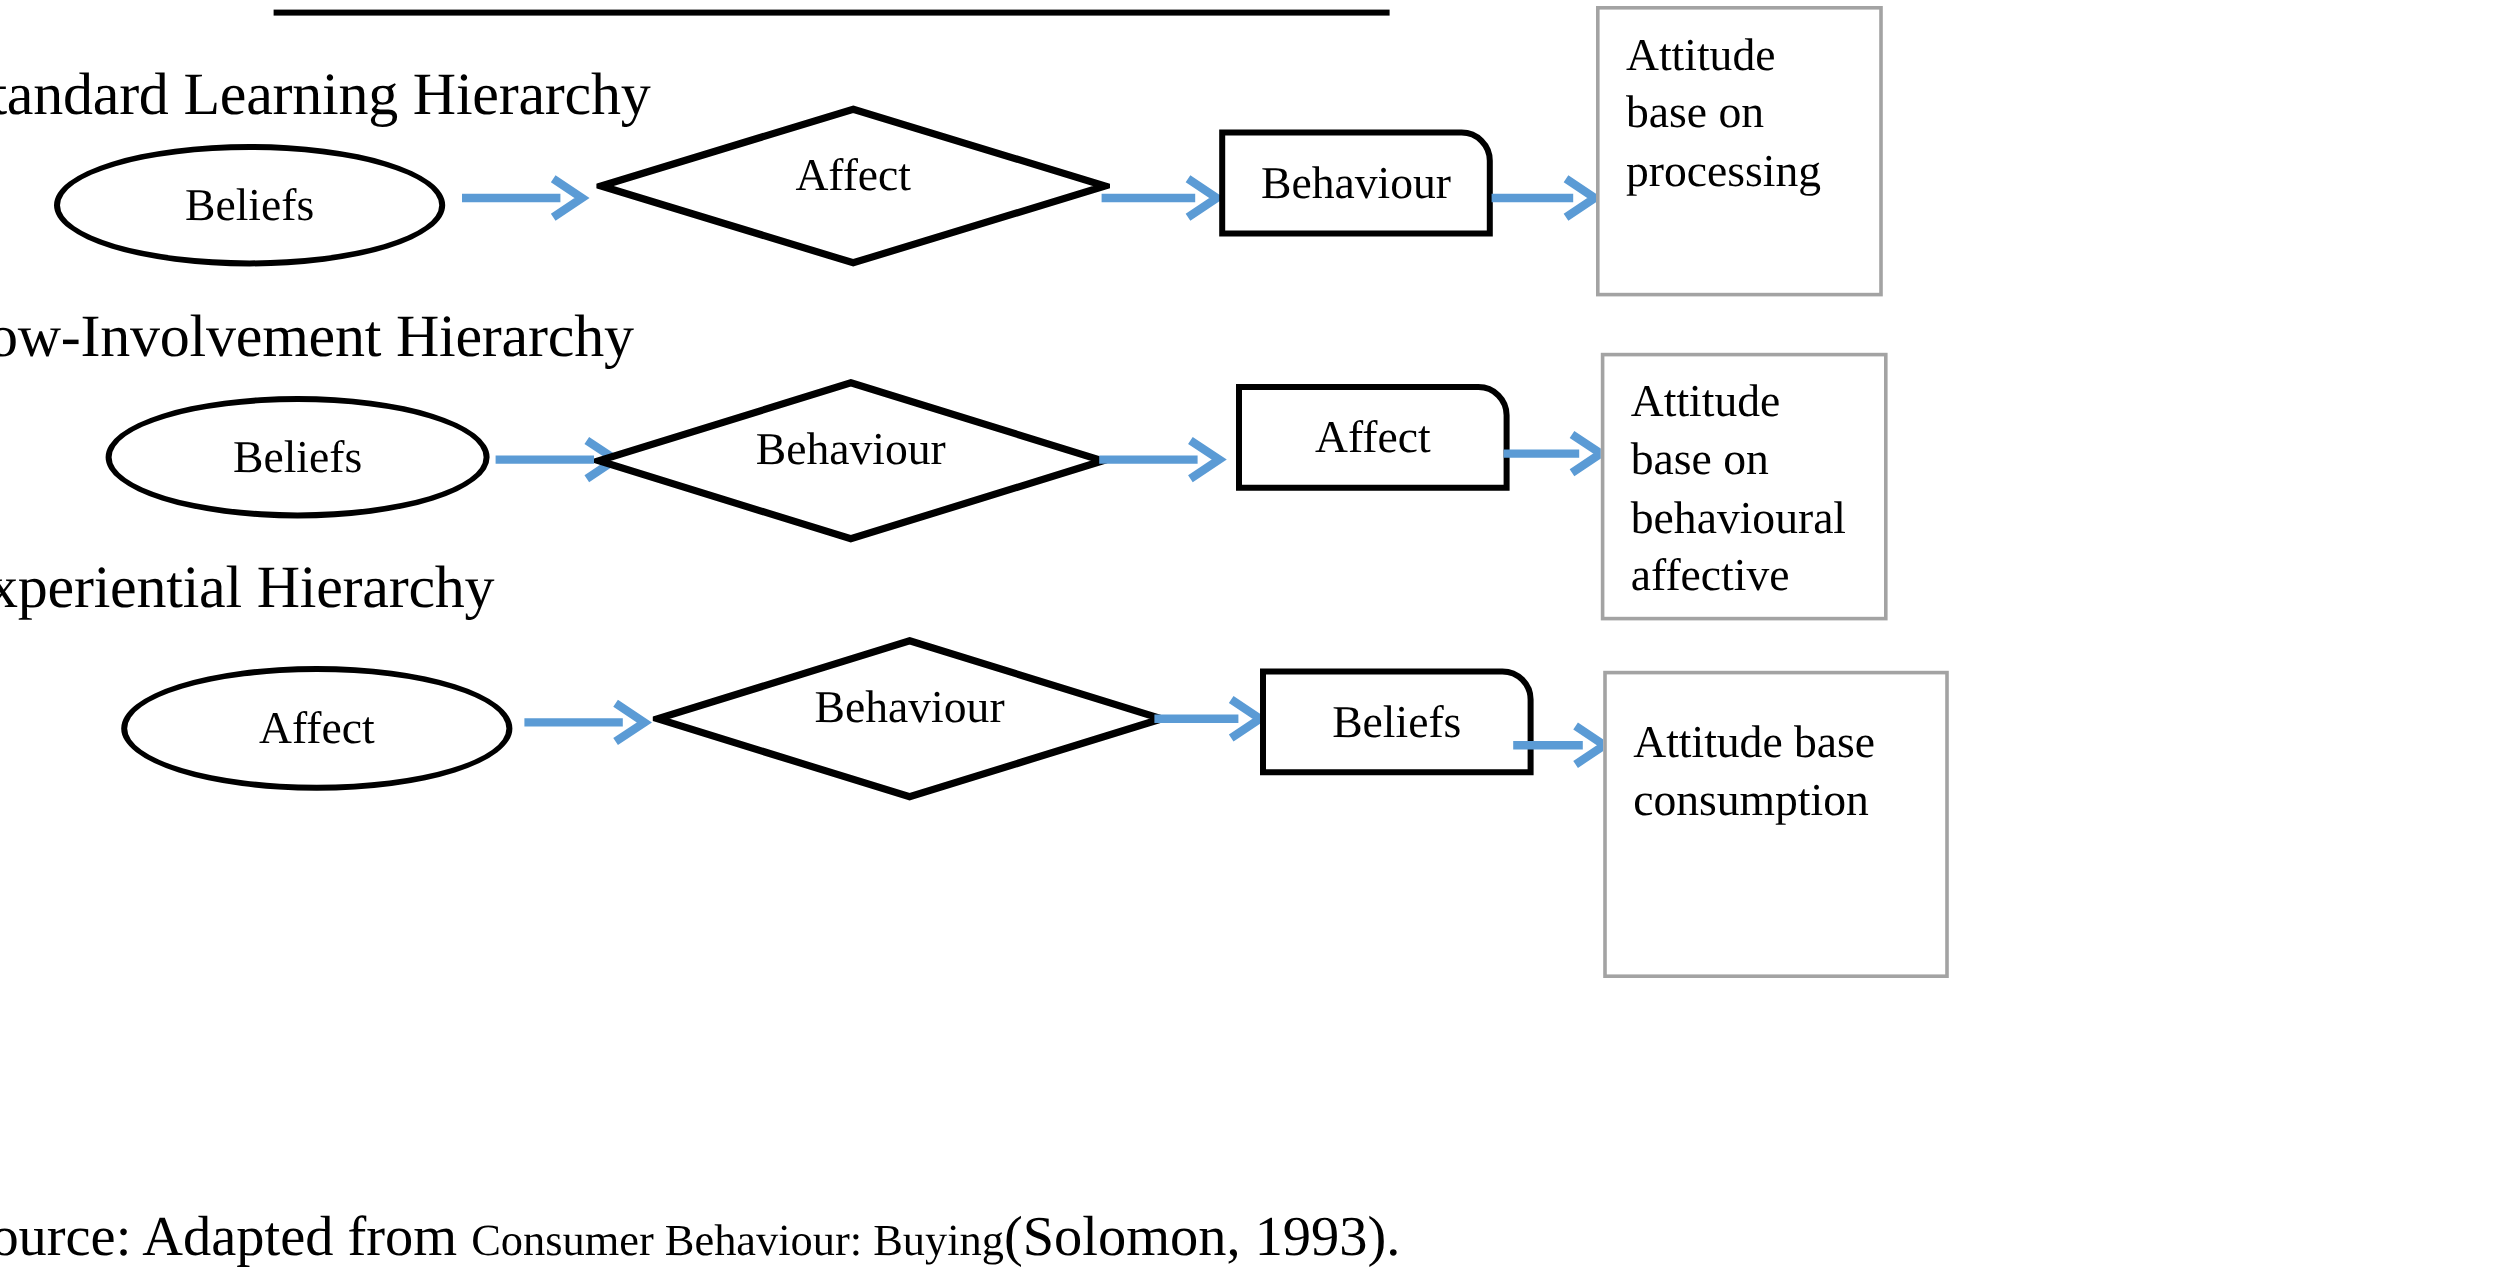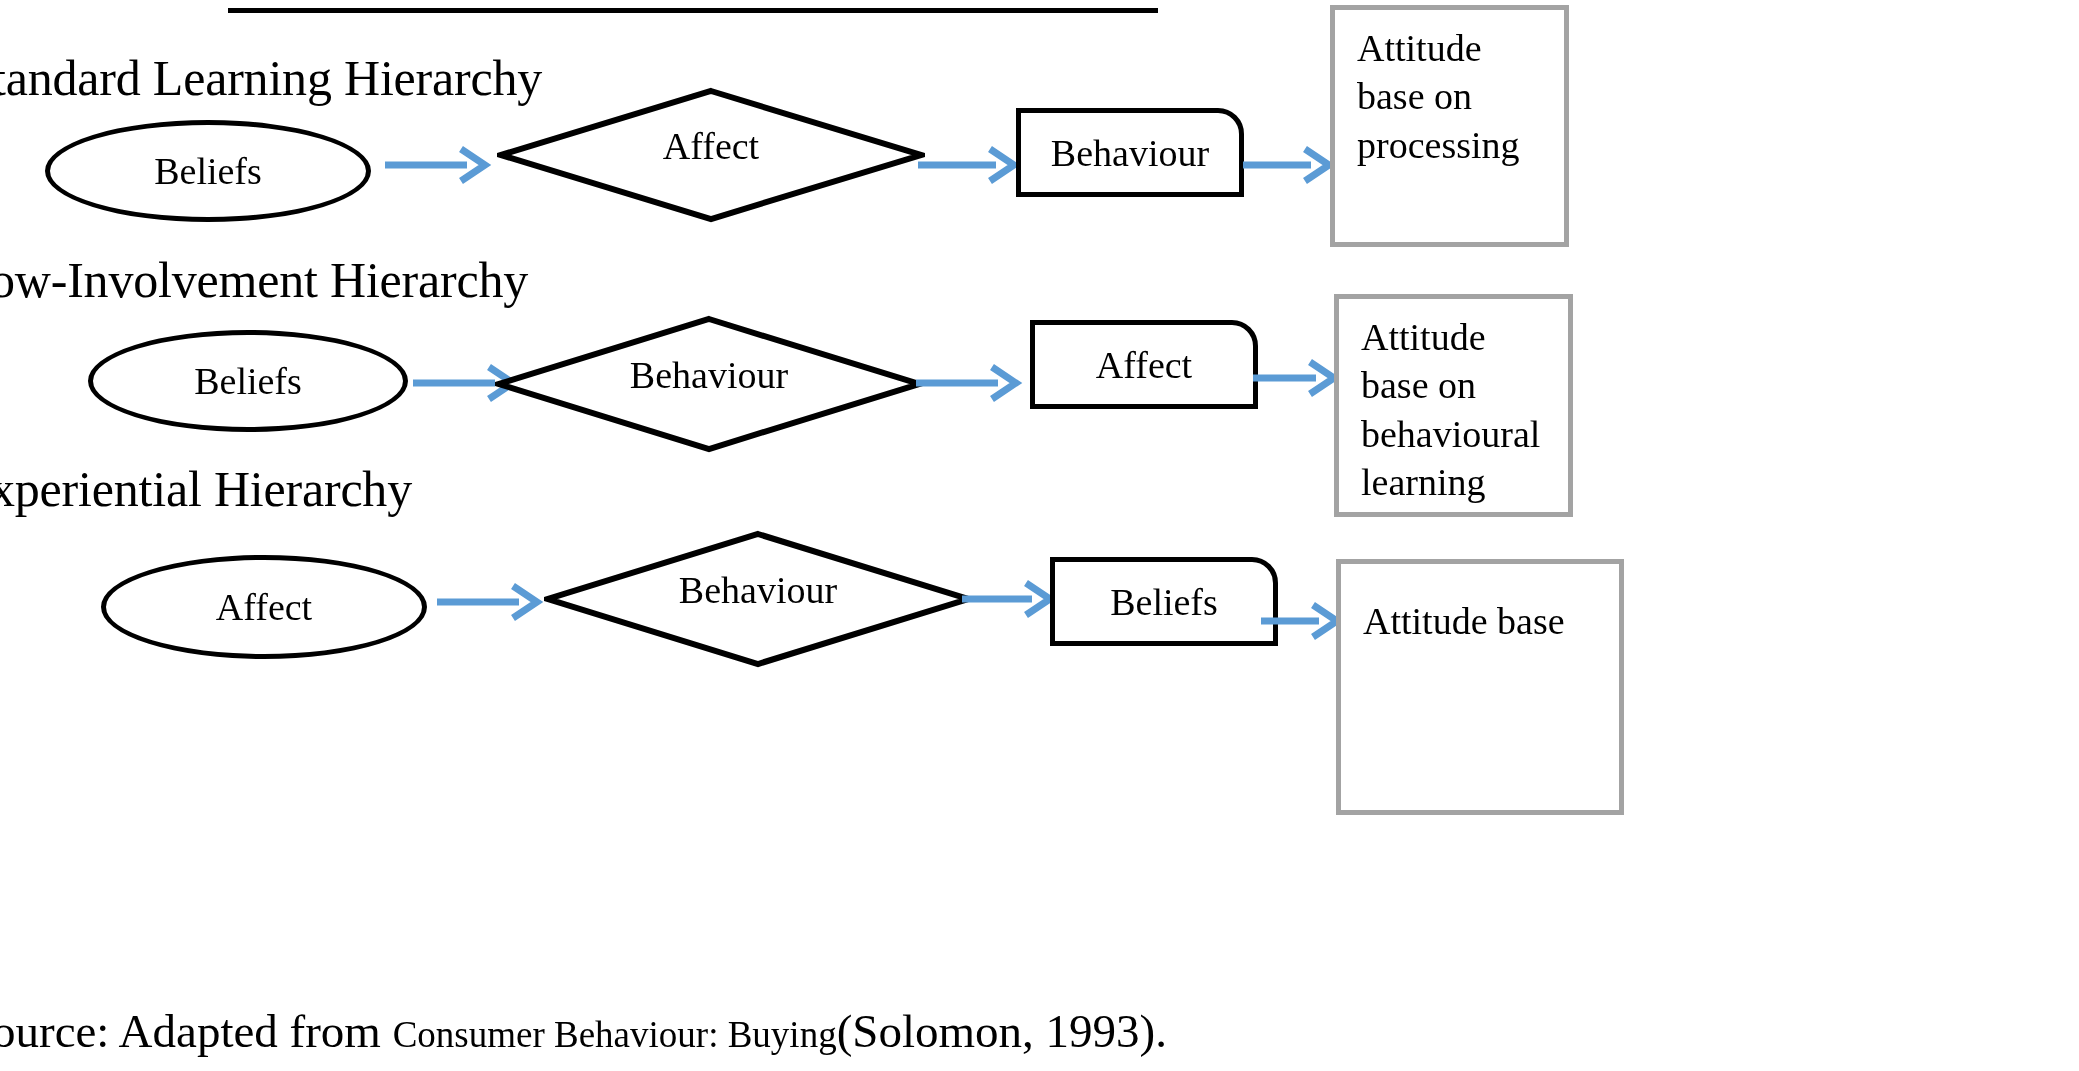--- a/index.html
+++ b/index.html
@@ -71,21 +71,21 @@
     border: 5px solid #000000;
     background: #ffffff;
     border-top-right-radius: 26px;
     display: flex;
     align-items: center;
     justify-content: center;
   }
 
   
   .att-box {
-    border: 5px solid #a3a3a3;
+    border: 3px solid #a3a3a3;
     background: #ffffff;
     box-sizing: border-box;
     padding: 14px 16px 10px 22px;
     font-size: 38px;
     line-height: 1.27;
   }
   .att-box .line { white-space: nowrap; }
 
   
   .arrow svg { display: block; overflow: visible; }
@@ -185,21 +185,21 @@
     <svg width="85" height="34" viewBox="0 0 85 34">
       <line x1="0" y1="17" x2="63" y2="17" stroke="#5b9bd5" stroke-width="7"></line>
       <polyline points="57,1 81,17 57,33" fill="none" stroke="#5b9bd5" stroke-width="7" stroke-linejoin="miter"></polyline>
     </svg>
   </div>
 
   <div class="abs att-box" style="left:1334px; top:294px; width:239px; height:223px;">
     <div class="line">Attitude</div>
     <div class="line">base on</div>
     <div class="line">behavioural</div>
-    <div class="line">learning</div>
+    <div class="line">affective</div>
   </div>
 
   <div class="abs hier-title" style="left:-10px; top:463px;">xperiential Hierarchy</div>
 
   <div class="abs oval" style="left:101px; top:555px; width:316px; height:94px;">
     <span class="node-label">Affect</span>
   </div>
 
   <div class="abs arrow" style="left:437px; top:585px;">
     <svg width="105" height="34" viewBox="0 0 105 34">
@@ -228,19 +228,20 @@
 
   <div class="abs arrow" style="left:1261px; top:604px;">
     <svg width="80" height="34" viewBox="0 0 80 34">
       <line x1="0" y1="17" x2="58" y2="17" stroke="#5b9bd5" stroke-width="7"></line>
       <polyline points="52,1 76,17 52,33" fill="none" stroke="#5b9bd5" stroke-width="7" stroke-linejoin="miter"></polyline>
     </svg>
   </div>
 
   <div class="abs att-box" style="left:1336px; top:559px; width:288px; height:256px; padding-top:33px;">
     <div class="line">Attitude base</div>
+    <div class="line">consumption</div>
   </div>
 
   <div class="abs source" style="left:-8px; top:1008px;">
     <span class="big">ource:  Adapted from </span><span class="small">Consumer Behaviour: Buying</span><span class="big">(Solomon, 1993).</span>
   </div>
 
 </div>
 
 </body></html>

